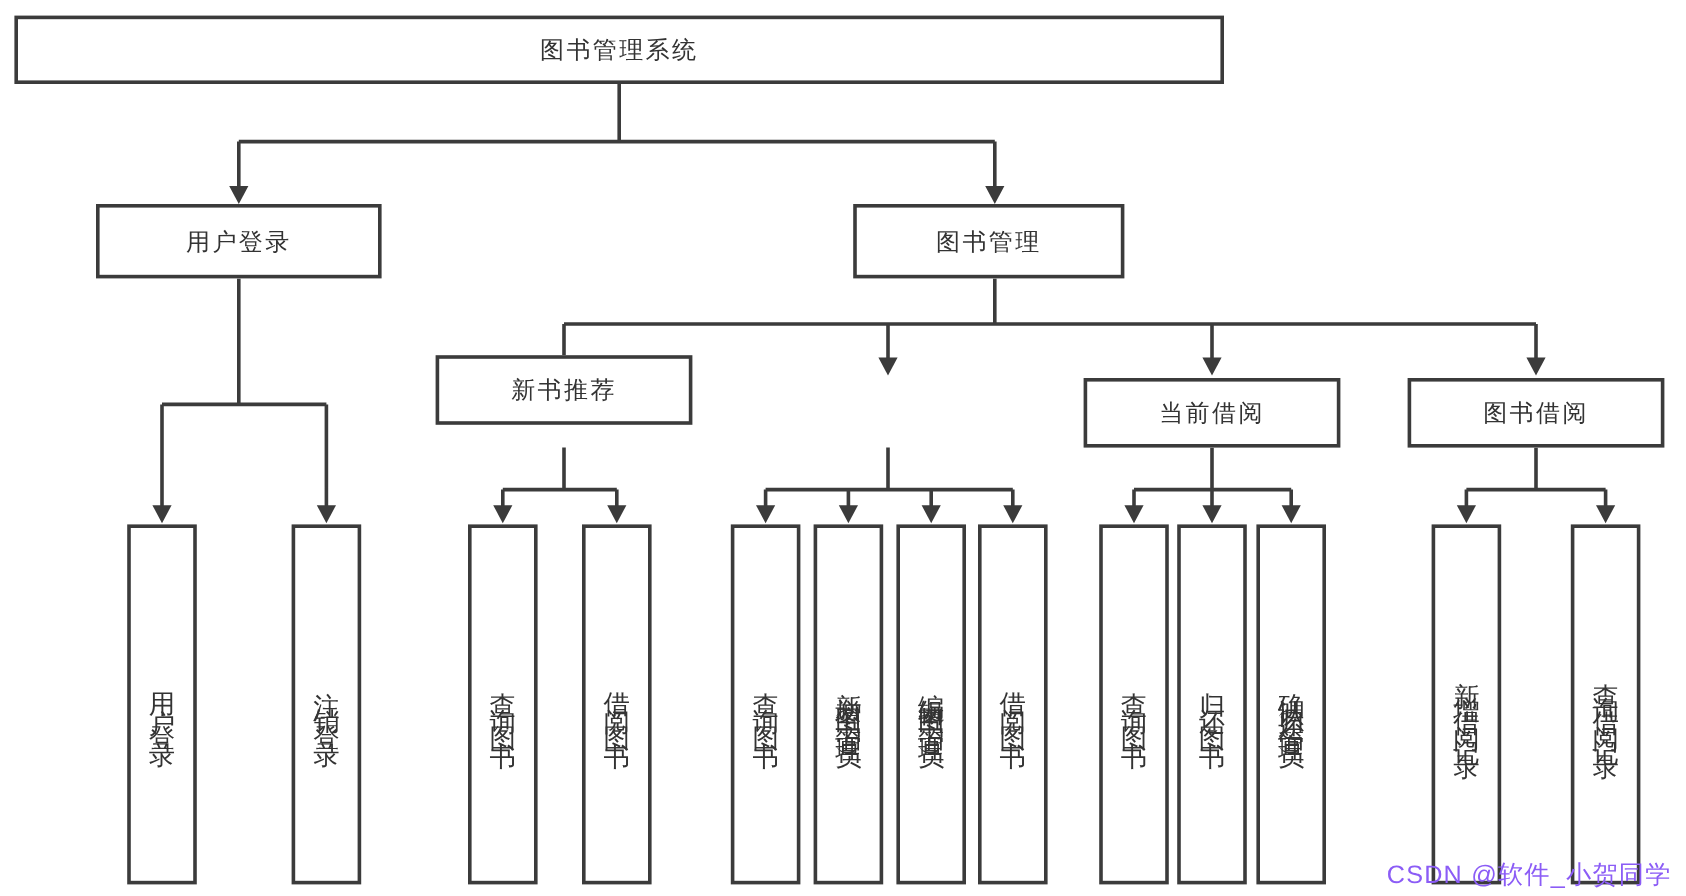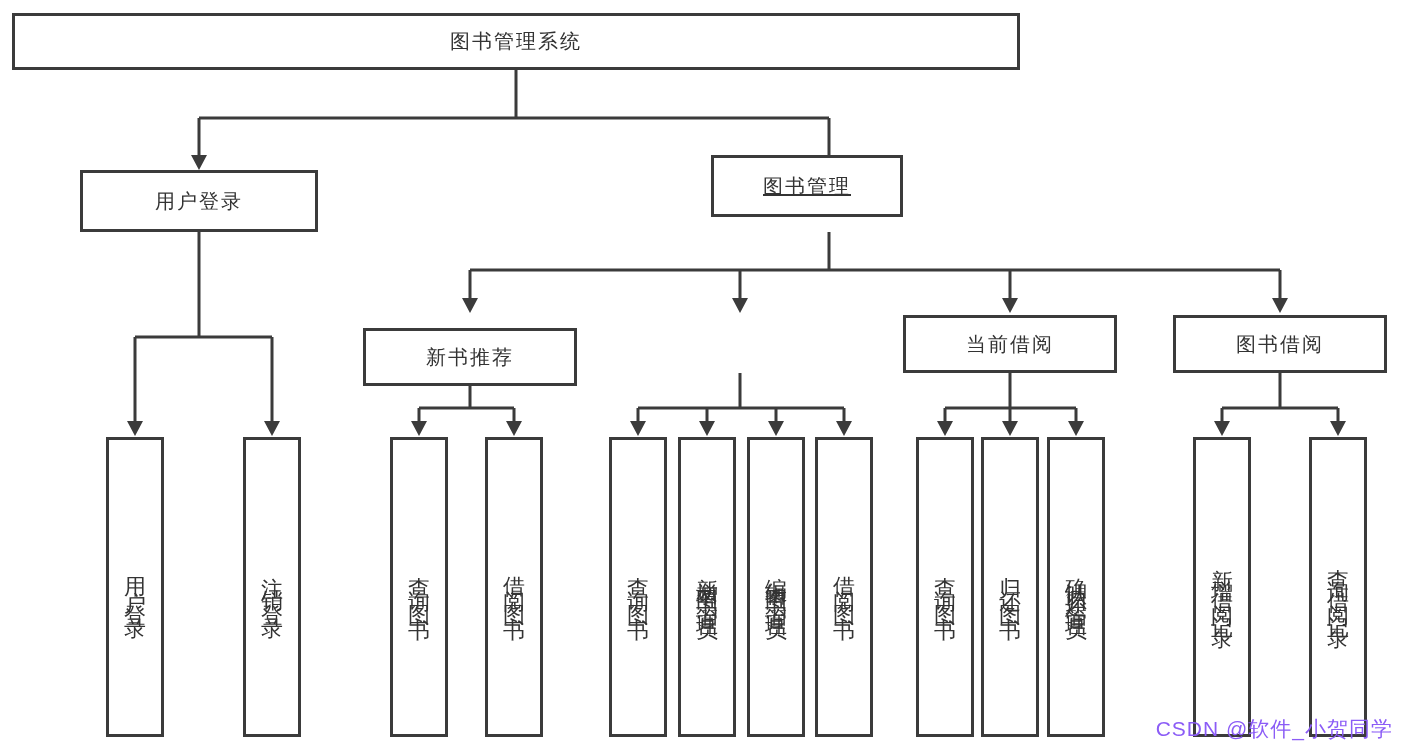--- a/index.html
+++ b/index.html
@@ -124,23 +124,23 @@
       <polygon points="1002,421 1018,421 1010,436"></polygon>
       <polygon points="1068,421 1084,421 1076,436"></polygon>
       <polygon points="1214,421 1230,421 1222,436"></polygon>
       <polygon points="1330,421 1346,421 1338,436"></polygon>
     </g>
   </svg>
 
   <div class="node hbox" style="left:12px; top:13px; width:1008px; height:57px;">图书管理系统</div>
 
   <div class="node hbox" style="left:80px; top:170px; width:238px; height:62px;">用户登录</div>
-  <div class="node hbox" style="left:711px; top:155px; width:192px; height:62px;text-decoration:underline;">图书管理</div>
+  <div class="node hbox" style="left:711px; top:170px; width:226px; height:62px;">图书管理</div>
 
-  <div class="node hbox" style="left:363px; top:328px; width:214px; height:58px;">新书推荐</div>
+  <div class="node hbox" style="left:363px; top:296px; width:214px; height:58px;">新书推荐</div>
   <div class="node hbox" style="left:903px; top:315px; width:214px; height:58px;">当前借阅</div>
   <div class="node hbox" style="left:1173px; top:315px; width:214px; height:58px;">图书借阅</div>
 
   <div class="node vbox" style="left:106px;">
     <span class="vlabel sp-l">用户登录</span>
   </div>
   <div class="node vbox" style="left:243px;">
     <span class="vlabel sp-l">注销登录</span>
   </div>
 

